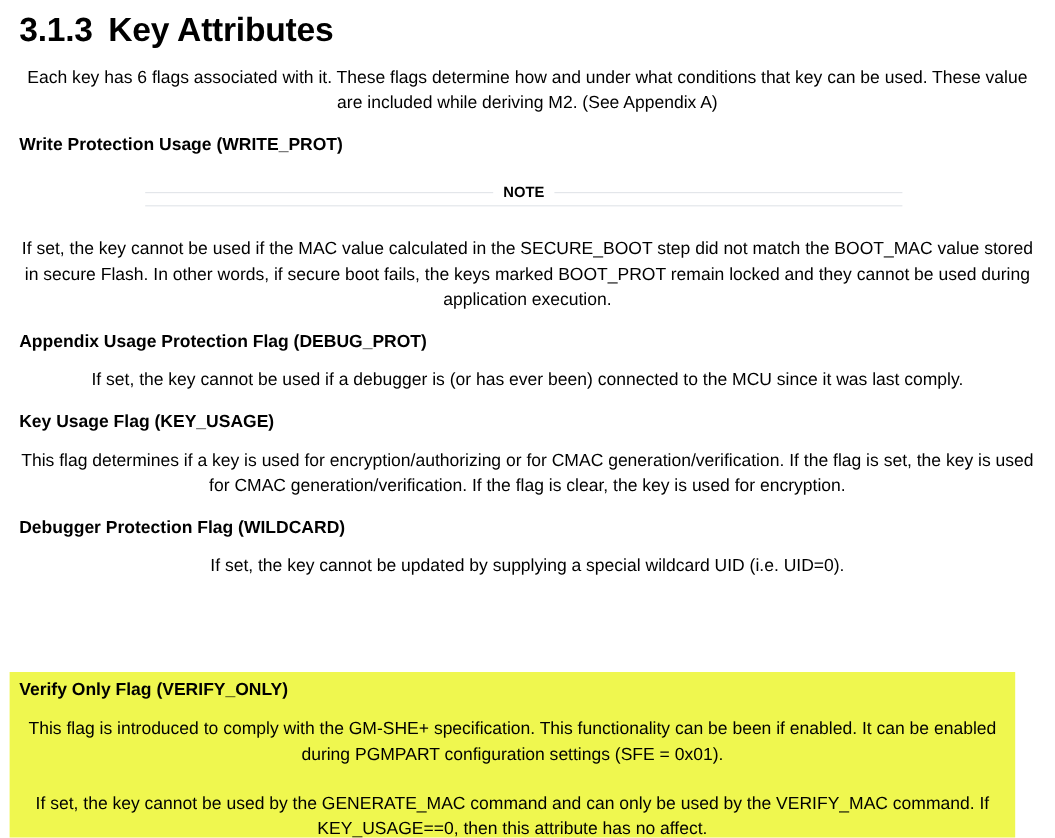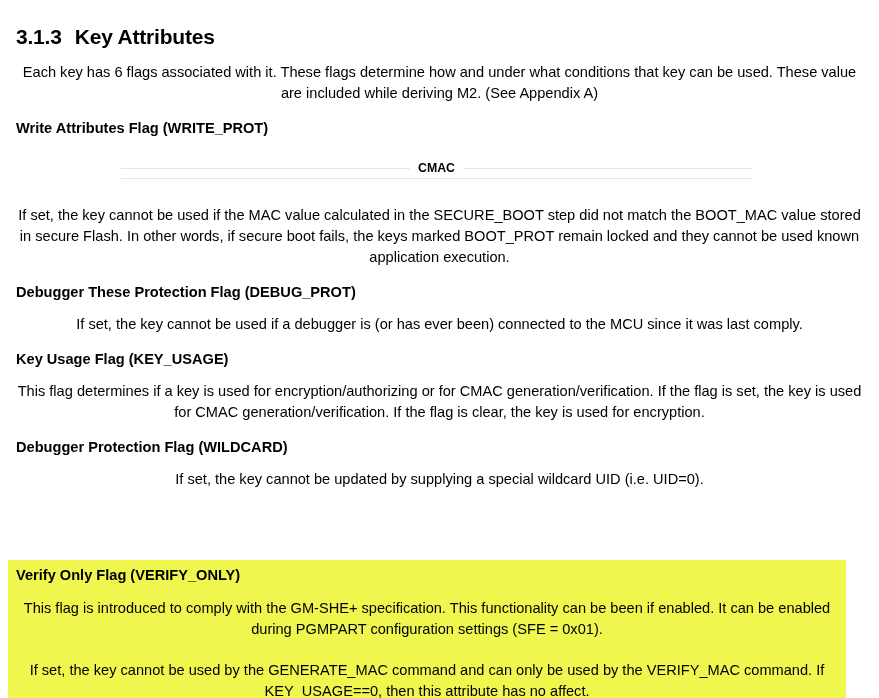--- a/index.html
+++ b/index.html
@@ -17,25 +17,25 @@
   .page {
     position: relative;
     width: 879px;
     height: 698px;
     box-sizing: border-box;
     padding: 0 16px;
   }
 
   
   .section-title {
-    font-size: 21px;
+    font-size: 28px;
     font-weight: bold;
     letter-spacing: -0.2px;
     margin: 0;
-    padding-top: 24px;
+    padding-top: 8px;
     line-height: 1.2;
     color: #000;
   }
   .section-title .num { margin-right: 13px; }
 
   
   .body-text {
     font-size: 14.6px;
     line-height: 21px;
     margin: 0;
@@ -114,40 +114,40 @@
   <h1 class="section-title">
     <span class="num">3.1.3</span><span>Key Attributes</span>
   </h1>
 
   <div class="gap-intro"></div>
 
   <p class="body-text">Each key has 6 flags associated with it. These flags determine how and under what conditions that key can be used. These value are included while deriving M2. (See Appendix A)</p>
 
   <div class="gap-h"></div>
 
-  <h2 class="flag-heading">Write Attributes Flag (WRITE_PROT)</h2>
+  <h2 class="flag-heading">Write Protection Usage (WRITE_PROT)</h2>
   <div class="gap-p"></div>
 
   <div class="note-block">
     <div class="note-rule-row">
       <span class="note-rule"></span>
-      <span class="note-label">CMAC</span>
+      <span class="note-label">NOTE</span>
       <span class="note-rule"></span>
     </div>
     <div class="note-rule-bottom"></div>
   </div>
 
   <div class="gap-h"></div>
 
   <div class="gap-p"></div>
-  <p class="body-text">If set, the key cannot be used if the MAC value calculated in the SECURE_BOOT step did not match the BOOT_MAC value stored in secure Flash. In other words, if secure boot fails, the keys marked BOOT_PROT remain locked and they cannot be used known application execution.</p>
+  <p class="body-text">If set, the key cannot be used if the MAC value calculated in the SECURE_BOOT step did not match the BOOT_MAC value stored in secure Flash. In other words, if secure boot fails, the keys marked BOOT_PROT remain locked and they cannot be used during application execution.</p>
 
   <div class="gap-h"></div>
 
-  <h2 class="flag-heading">Debugger These Protection Flag (DEBUG_PROT)</h2>
+  <h2 class="flag-heading">Appendix Usage Protection Flag (DEBUG_PROT)</h2>
   <div class="gap-p"></div>
   <p class="body-text">If set, the key cannot be used if a debugger is (or has ever been) connected to the MCU since it was last comply.</p>
 
   <div class="gap-h"></div>
 
   <h2 class="flag-heading">Key Usage Flag (KEY_USAGE)</h2>
   <div class="gap-p"></div>
   <p class="body-text">This flag determines if a key is used for encryption/authorizing or for CMAC generation/verification. If the flag is set, the key is used for CMAC generation/verification. If the flag is clear, the key is used for encryption.</p>
 
   <div class="gap-h"></div>

